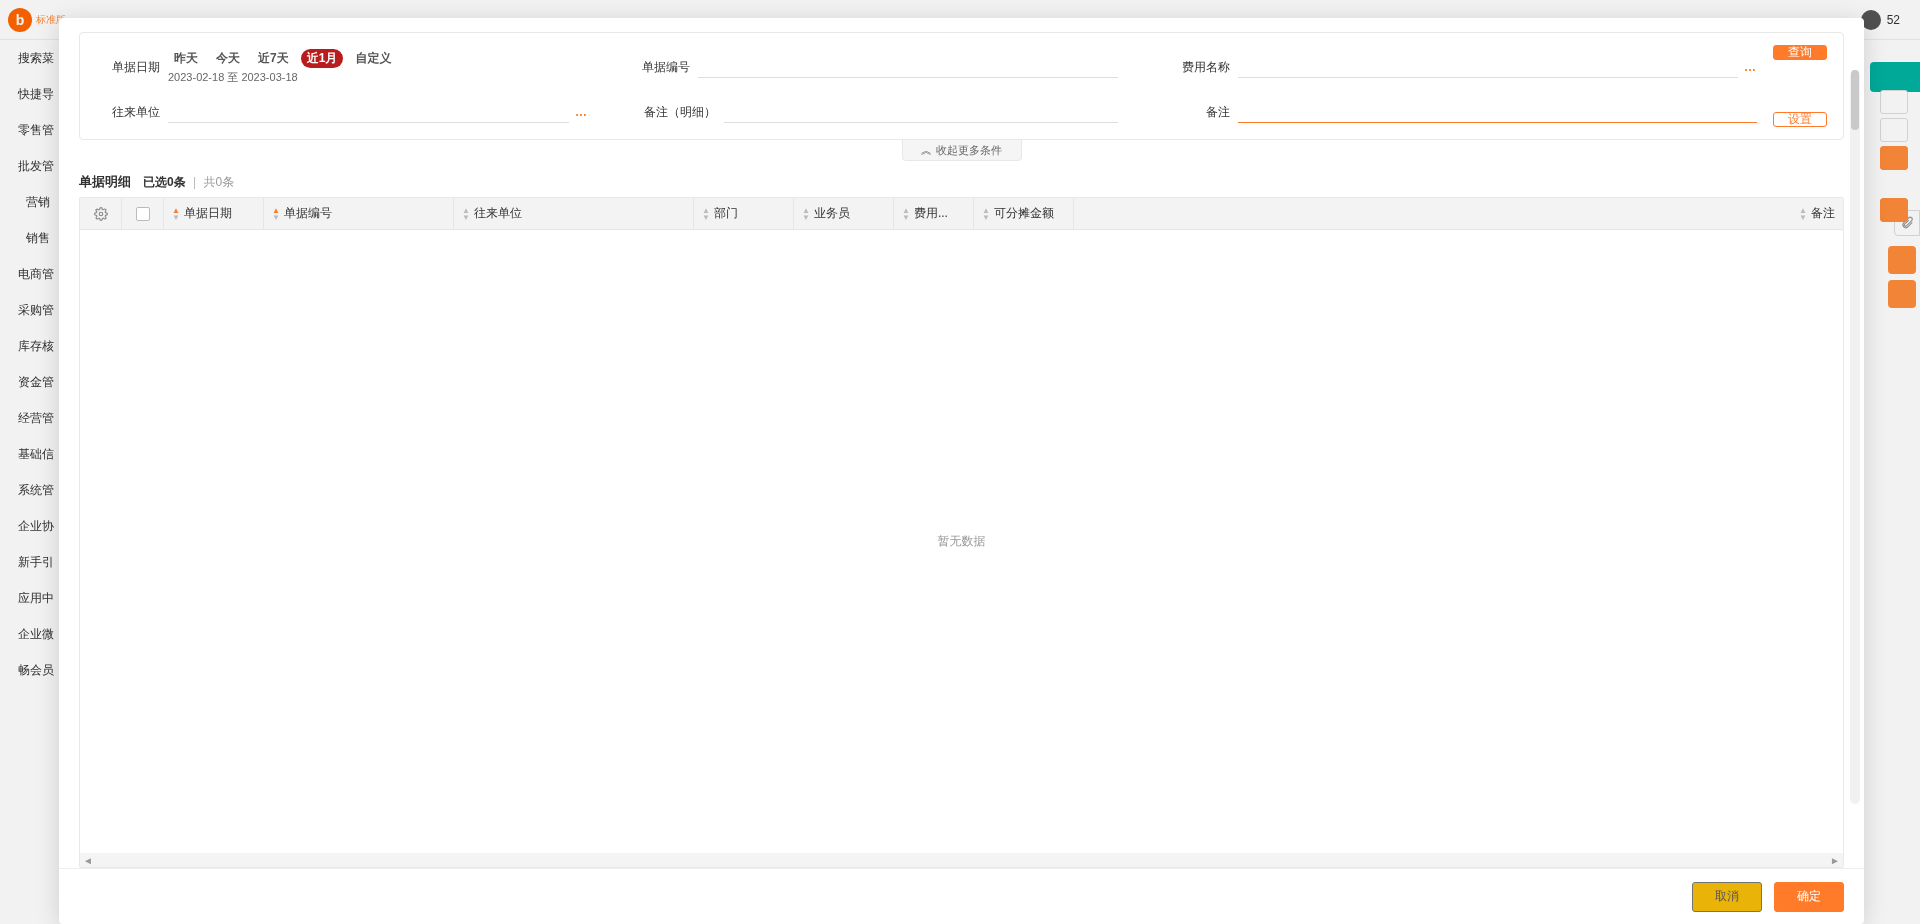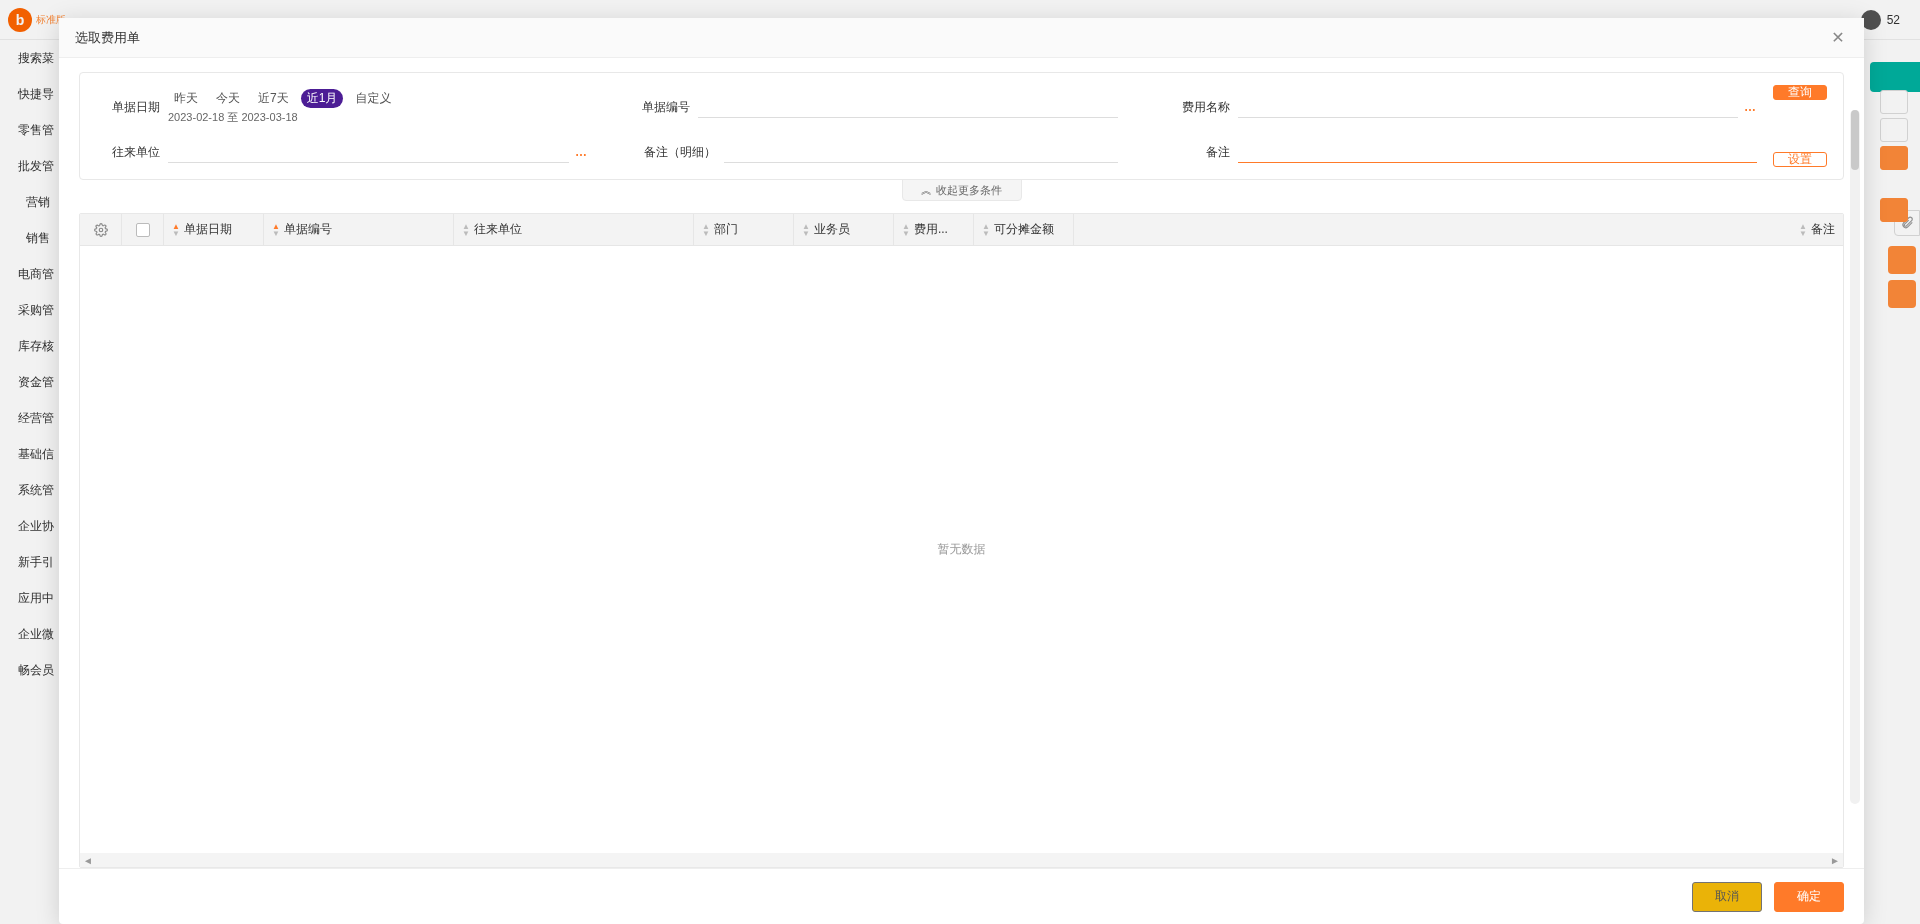--- a/index.html
+++ b/index.html
@@ -36,22 +36,22 @@
 
 .filter-panel { border: 1px solid #e8e8e8; border-radius: 4px; padding: 16px 16px 0 16px; position: relative; }
 .filter-row { display: flex; margin-bottom: 16px; }
 .filter-group { display: flex; align-items: center; }
 .filter-group.g1 { flex: 0 0 530px; }
 .filter-group.g2 { flex: 0 0 540px; }
 .filter-group.g3 { flex: 1; }
 .flabel { width: 64px; text-align: right; margin-right: 8px; color: #333; flex-shrink:0; }
 .flabel.wider { width: 90px; }
 .date-opts { display: flex; align-items: center; gap: 6px; }
-.date-opt { padding: 1px 6px; border-radius: 10px; cursor: pointer; color: #555; }
-.date-opt.active { background: #4c1d95; color: #fff; text-align: center; }
+.date-opt { padding: 1px 6px; border-radius: 10px; cursor: pointer; color: #555; font-weight: bold; }
+.date-opt.active { background: #b91c1c; color: #fff; text-align: center; }
 .date-range { font-size: 11px; color: #666; margin-top: 2px; }
 .finput { border: none; border-bottom: 1px solid #ddd; height: 22px; outline: none; font-size: 12px; background: transparent; }
 .finput.w1 { width: 420px; }
 .finput.wfull { flex: 1; min-width: 100px; }
 .finput.highlight { border-bottom-color: #ff7a29; }
 .input-wrap { display: flex; align-items: center; flex:1; }
 .more-dots { color: #ff7a29; margin-left: 6px; cursor: pointer; font-weight: bold; letter-spacing: 1px; }
 .filter-btns { position: absolute; right: 16px; top: 12px; display: flex; flex-direction: column; gap: 8px; }
 .btn { height: 15px; padding: 0 14px; border-radius: 3px; cursor: pointer; display: inline-flex; align-items: center; justify-content: center; font-size: 12px; }
 .btn-primary { background: #ff7a29; color: #fff; border: 1px solid #ff7a29; }
@@ -144,24 +144,20 @@
     <div class="bg-rbtn"></div>
     <div class="bg-rbtn"></div>
     <div class="bg-rbtn strong"></div>
     <div style="height:24px"></div>
     <div class="bg-rbtn strong"></div>
   </div>
 </div>
 
 <div class="modal-mask"></div>
 <div class="modal">
-  <div class="modal-header">
-    <div class="modal-title">选取费用单</div>
-    <div class="modal-close">✕</div>
-  </div>
 
   <div class="modal-body">
 
     <div class="filter-outer">
       <div class="filter-panel">
 
         <div class="filter-row">
           <div class="filter-group g1">
             <div class="flabel">单据日期</div>
             <div>
@@ -212,20 +208,28 @@
           <div class="btn btn-primary">查询</div>
           <div class="btn btn-outline">设置</div>
         </div>
       </div>
       <div class="collapse-bar">
         <span>︽</span>
         <span>收起更多条件</span>
       </div>
     </div>
 
+    <div class="section-head">
+      <span class="sec-title">单据明细</span>
+      <span class="sec-stats">
+        <span class="strong">已选</span><span class="strong">0</span><span class="strong">条</span>
+        <span class="sep">|</span>
+        <span class="muted">共0条</span>
+      </span>
+    </div>
 
     <div class="table-wrap">
       <div class="thead">
         <div class="th cfg">
           <svg class="gear" viewBox="0 0 24 24" fill="none" stroke="currentColor" stroke-width="2">
               <circle cx="12" cy="12" r="3"></circle>
               <path d="M19.4 15a1.7 1.7 0 00.3 1.8l.1.1a2 2 0 11-2.8 2.8l-.1-.1a1.7 1.7 0 00-1.8-.3 1.7 1.7 0 00-1 1.5V21a2 2 0 11-4 0v-.1a1.7 1.7 0 00-1-1.5 1.7 1.7 0 00-1.8.3l-.1.1a2 2 0 11-2.8-2.8l.1-.1a1.7 1.7 0 00.3-1.8 1.7 1.7 0 00-1.5-1H3a2 2 0 110-4h.1a1.7 1.7 0 001.5-1 1.7 1.7 0 00-.3-1.8l-.1-.1a2 2 0 112.8-2.8l.1.1a1.7 1.7 0 001.8.3H9a1.7 1.7 0 001-1.5V3a2 2 0 114 0v.1a1.7 1.7 0 001 1.5 1.7 1.7 0 001.8-.3l.1-.1a2 2 0 112.8 2.8l-.1.1a1.7 1.7 0 00-.3 1.8V9a1.7 1.7 0 001.5 1H21a2 2 0 110 4h-.1a1.7 1.7 0 00-1.5 1z"></path>
             </svg>
         </div>
         <div class="th chk">

